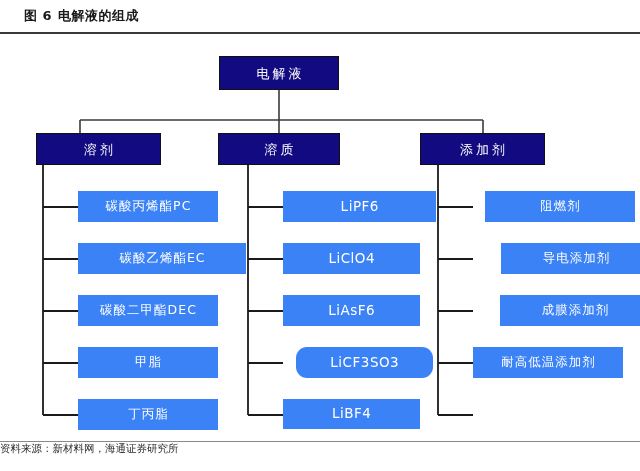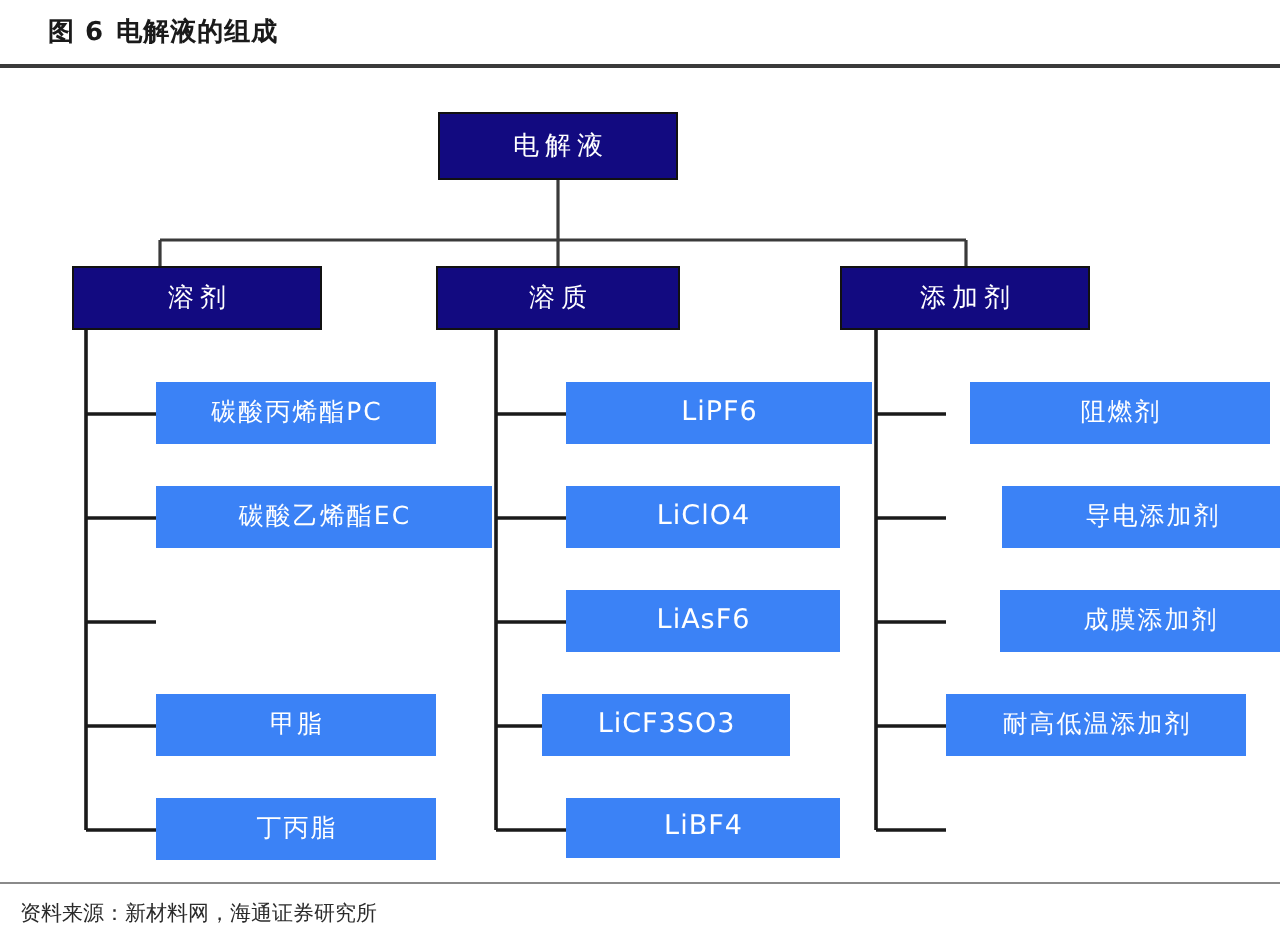--- a/index.html
+++ b/index.html
@@ -41,23 +41,23 @@
   }
 
   
   .fig-footer {
     position: absolute;
     left: 0;
     top: 441px;
     width: 640px;
     height: 30px;
     box-sizing: border-box;
-    padding-left: 10px;
+    padding-left: 0;
     display: flex;
-    align-items: center;
+    align-items: flex-start;
     border-top: 1px solid #8a8a8a;
   }
   .fig-source {
     font-size: 10.5px;
     color: #2b2b2b;
     white-space: nowrap;
   }
 
   
   .diagram {
@@ -158,27 +158,28 @@
   </svg>
 
   <div class="node node-root" style="left:219px; top:22px; width:120px; height:34px;">电解液</div>
 
   <div class="node node-l2" style="left:36px; top:99px; width:125px; height:32px;">溶剂</div>
   <div class="node node-l2" style="left:420px; top:99px; width:125px; height:32px;">添加剂</div>
   <div class="node node-l2" style="left:218px; top:99px; width:122px; height:32px;">溶质</div>
 
   <div class="node node-leaf" style="left:78px; top:157px; width:140px; height:31px;">碳酸丙烯酯PC</div>
   <div class="node node-leaf" style="left:78px; top:209px; width:168px; height:31px;">碳酸乙烯酯EC</div>
+  <div class="node node-leaf" style="left:78px; top:261px; width:140px; height:31px;">碳酸二甲酯DEC</div>
   <div class="node node-leaf" style="left:78px; top:313px; width:140px; height:31px;">甲脂</div>
   <div class="node node-leaf" style="left:78px; top:365px; width:140px; height:31px;">丁丙脂</div>
 
   <div class="node node-leaf latin" style="left:283px; top:157px; width:153px; height:31px;">LiPF6</div>
   <div class="node node-leaf latin" style="left:283px; top:209px; width:137px; height:31px;">LiClO4</div>
   <div class="node node-leaf latin" style="left:283px; top:261px; width:137px; height:31px;">LiAsF6</div>
-  <div class="node node-leaf latin" style="left:271px; top:313px; width:124px; height:31px;">LiCF3SO3</div>
+  <div class="node node-leaf latin" style="left:296px; top:313px; width:137px; height:31px;border-radius:11px;">LiCF3SO3</div>
   <div class="node node-leaf latin" style="left:283px; top:365px; width:137px; height:30px;">LiBF4</div>
 
   <div class="node node-leaf" style="left:473px; top:157px; width:150px; height:31px;margin-left:12px;">阻燃剂</div>
   <div class="node node-leaf" style="left:473px; top:209px; width:150px; height:31px;margin-left:28px;">导电添加剂</div>
   <div class="node node-leaf" style="left:500px; top:261px; width:150px; height:31px;">成膜添加剂</div>
   <div class="node node-leaf" style="left:473px; top:313px; width:150px; height:31px;">耐高低温添加剂</div>
 </div>
 
 <div class="fig-footer">
   <span class="fig-source">资料来源：新材料网，海通证券研究所</span>

